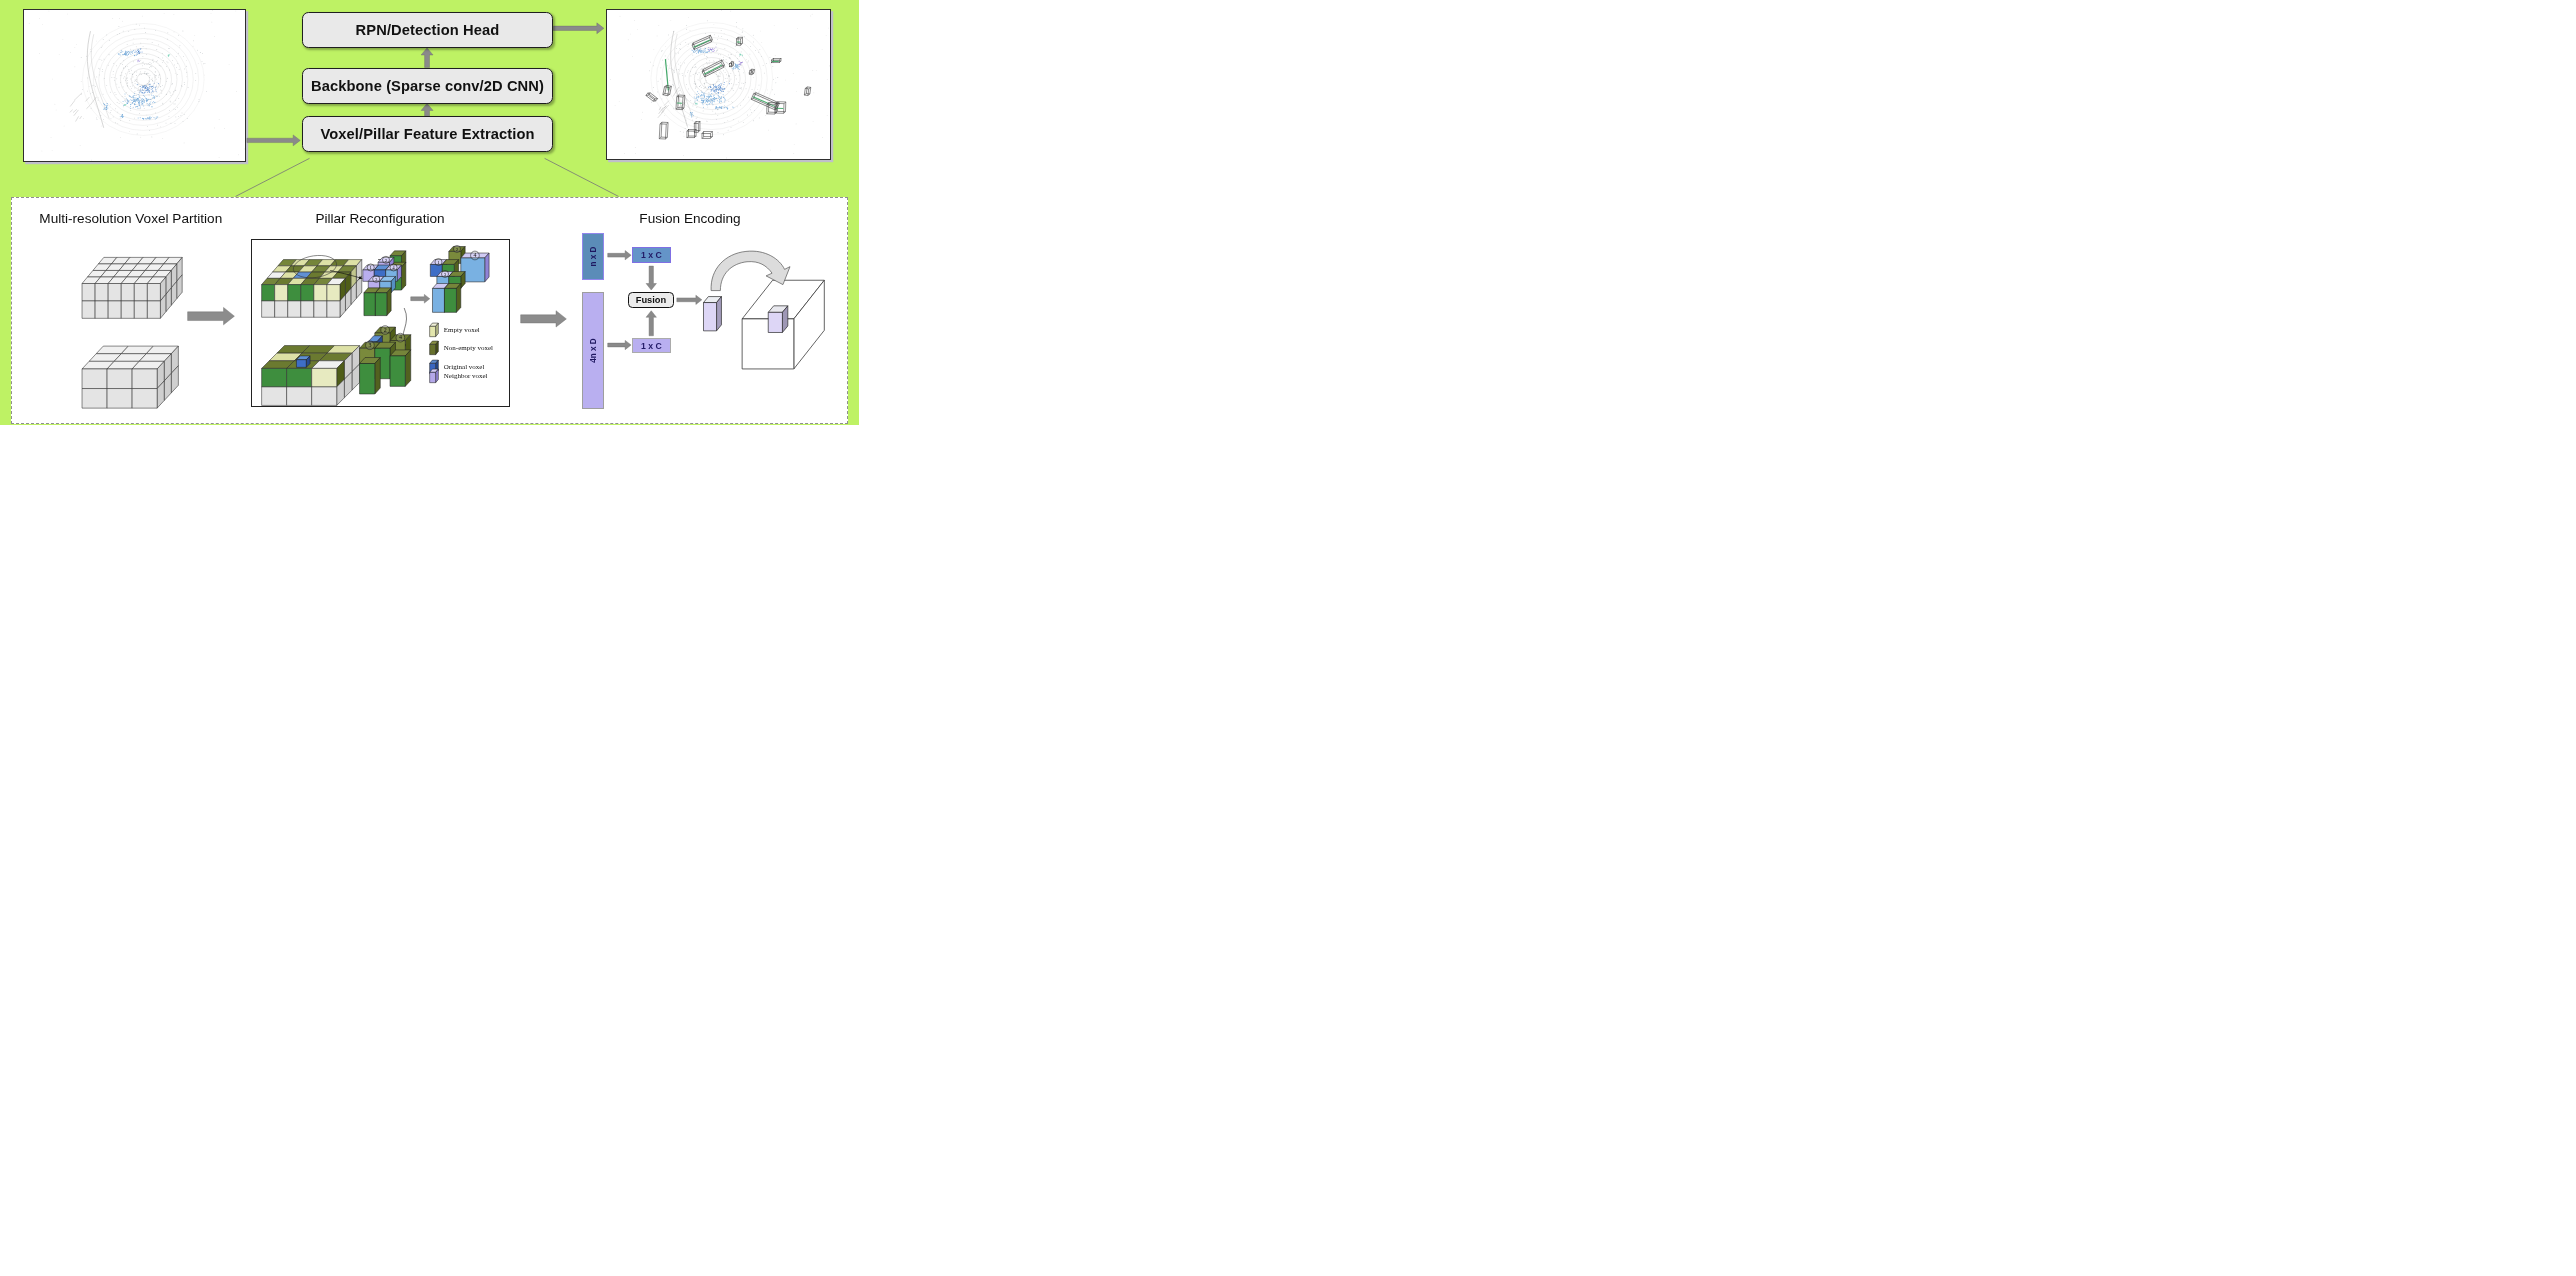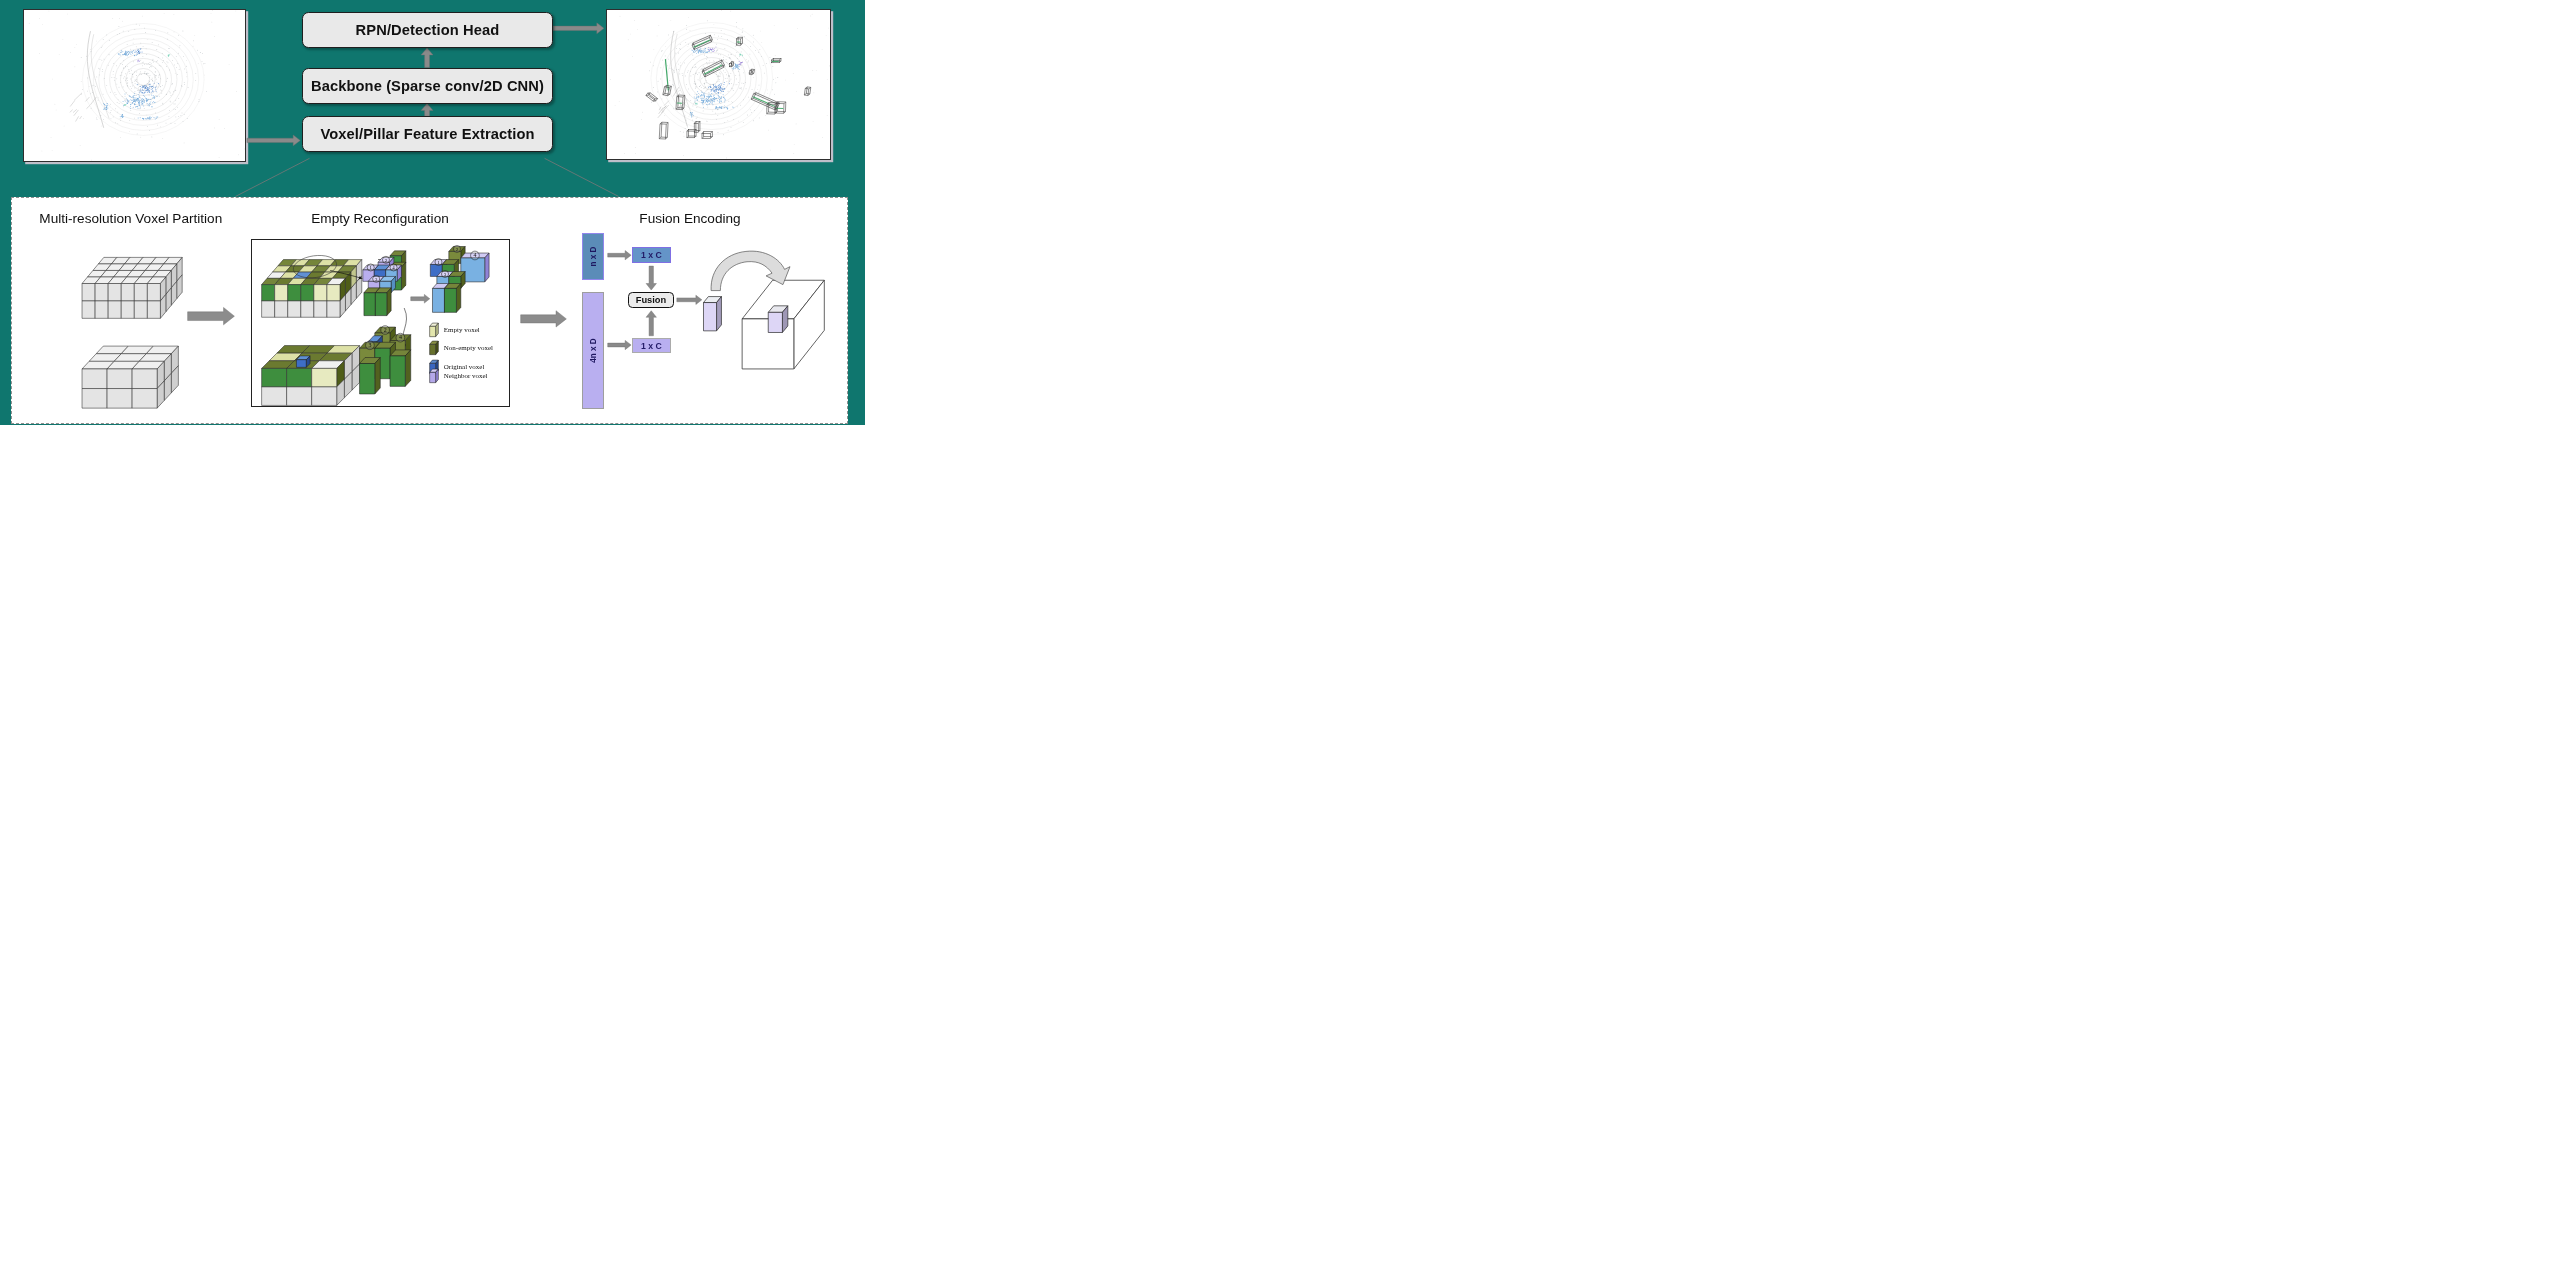--- a/index.html
+++ b/index.html
@@ -1,17 +1,17 @@
 <!DOCTYPE html>
 <html style="font-size:8.7px"><head>
 <meta charset="utf-8">
 <style>
   html,body{margin:0;padding:0;background:#ffffff;}
-  .page{position:relative;width:859px;height:425px;background:#0f766e;overflow:hidden;
-        font-family:"Liberation Sans", sans-serif;color:#111;padding-left:6px;}
+  .page{position:relative;width:859px;height:425px;background:#bef264;overflow:hidden;
+        font-family:"Liberation Sans", sans-serif;color:#111;}
   
   .pc-box{position:absolute;background:#fff;border:1.1px solid #2e2e2e;box-shadow:2.2px 2.2px 0 #bfbfca;z-index:1;}
   .pc-box.left{left:23px;top:8.7px;width:221px;height:151px;}
   .pc-box.right{left:606px;top:8.7px;width:223px;height:149px;}
   .pc-box svg{display:block;width:100%;height:100%;}
   
   .flow-box{position:absolute;left:302px;width:249px;height:34px;background:#e9e9e9;
             border:1.1px solid #1f1f1f;border-radius:6.5px;box-shadow:1.1px 1.6px 2.2px rgba(0,0,0,0.30);
             display:flex;align-items:center;justify-content:center;z-index:3;}
   .flow-box span{font-size:14.7px;font-weight:600;letter-spacing:0.1px;}
@@ -1896,21 +1896,21 @@
     <span>Backbone (Sparse conv/2D CNN)</span>
   </div>
   <div class="flow-box" id="box-voxel">
     <span>Voxel/Pillar Feature Extraction</span>
   </div>
 
   <div class="dashed-panel"></div>
   <div class="sub-box"></div>
 
   <div class="section-title" id="t-partition">Multi-resolution Voxel Partition</div>
-  <div class="section-title" id="t-reconfig">Empty Reconfiguration</div>
+  <div class="section-title" id="t-reconfig">Pillar Reconfiguration</div>
   <div class="section-title" id="t-encoding">Fusion Encoding</div>
 
   <div class="bar" id="bar-nd">
     <span class="rot">n x D</span>
   </div>
   <div class="bar" id="bar-4nd">
     <span class="rot">4n x D</span>
   </div>
   <div class="conv" id="conv-blue">1 x C</div>
   <div class="conv" id="conv-lav">1 x C</div>

